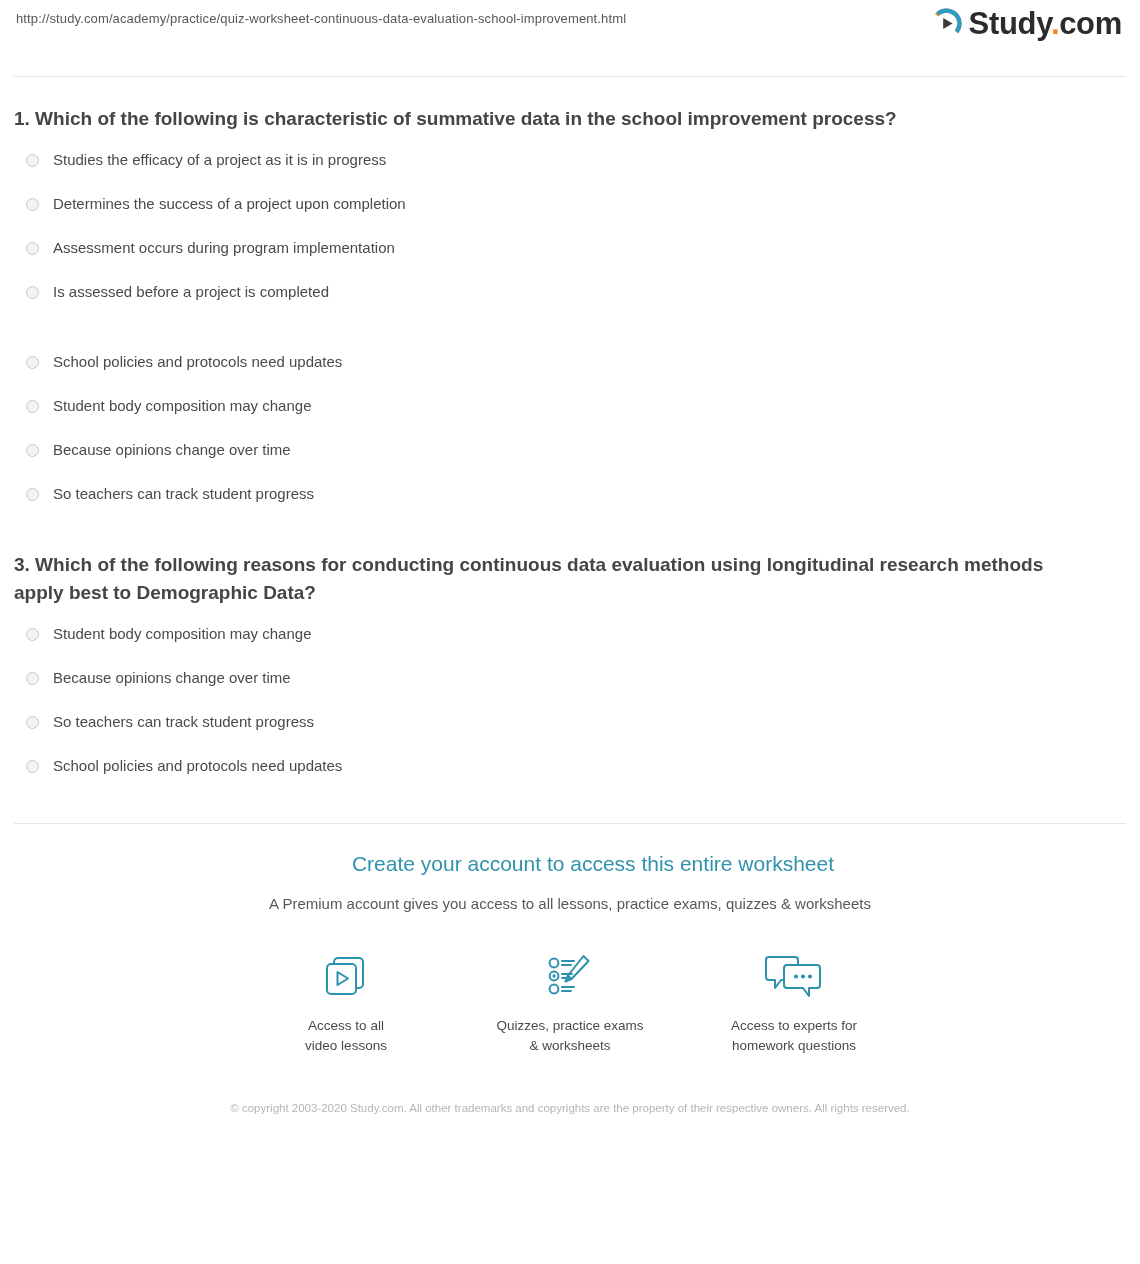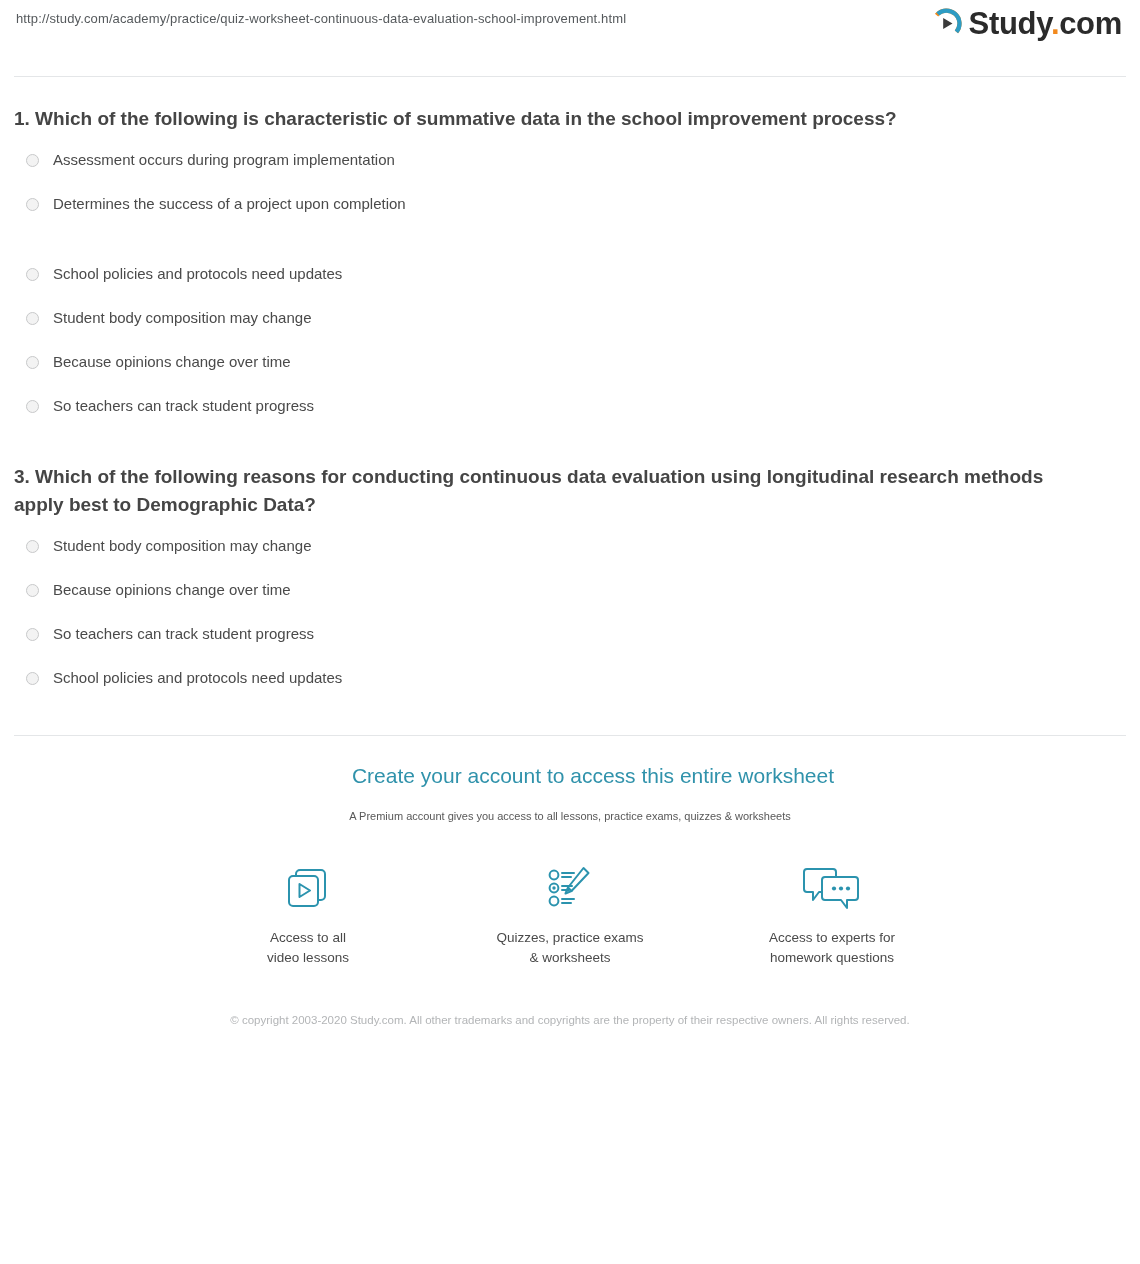--- a/index.html
+++ b/index.html
@@ -139,29 +139,29 @@
   }
   .cta-heading {
     font-size: 21px;
     line-height: 28px;
     color: #3092ab;
     font-weight: normal;
     margin: 0 0 6px 0;
     padding-left: 46px;
   }
   .cta-sub {
-    font-size: 11px;
+    font-size: 15px;
     line-height: 20px;
     color: #585858;
     margin: 16px;
   }
   .features {
     display: flex;
     justify-content: center;
-    gap: 94px;
+    gap: 56px;
     margin-top: 36px;
   }
   .feature {
     width: 168px;
     text-align: center;
   }
   .feature-icon {
     height: 54px;
     display: flex;
     align-items: center;
@@ -205,25 +205,33 @@
 
   <hr class="rule">
 
   <div class="quiz">
 
     <div class="question-block">
       <p class="question-text">1. Which of the following is characteristic of summative data in the school improvement process?</p>
       <ul class="options">
         <li class="option">
           <span class="radio"></span>
+          <span class="option-label">Studies the efficacy of a project as it is in progress</span>
+        </li>
+        <li class="option">
+          <span class="radio"></span>
+          <span class="option-label">Determines the success of a project upon completion</span>
+        </li>
+        <li class="option">
+          <span class="radio"></span>
           <span class="option-label">Assessment occurs during program implementation</span>
         </li>
         <li class="option">
           <span class="radio"></span>
-          <span class="option-label">Determines the success of a project upon completion</span>
+          <span class="option-label">Is assessed before a project is completed</span>
         </li>
       </ul>
     </div>
 
     <div class="question-block">
       <ul class="options">
         <li class="option">
           <span class="radio"></span>
           <span class="option-label">School policies and protocols need updates</span>
         </li>

